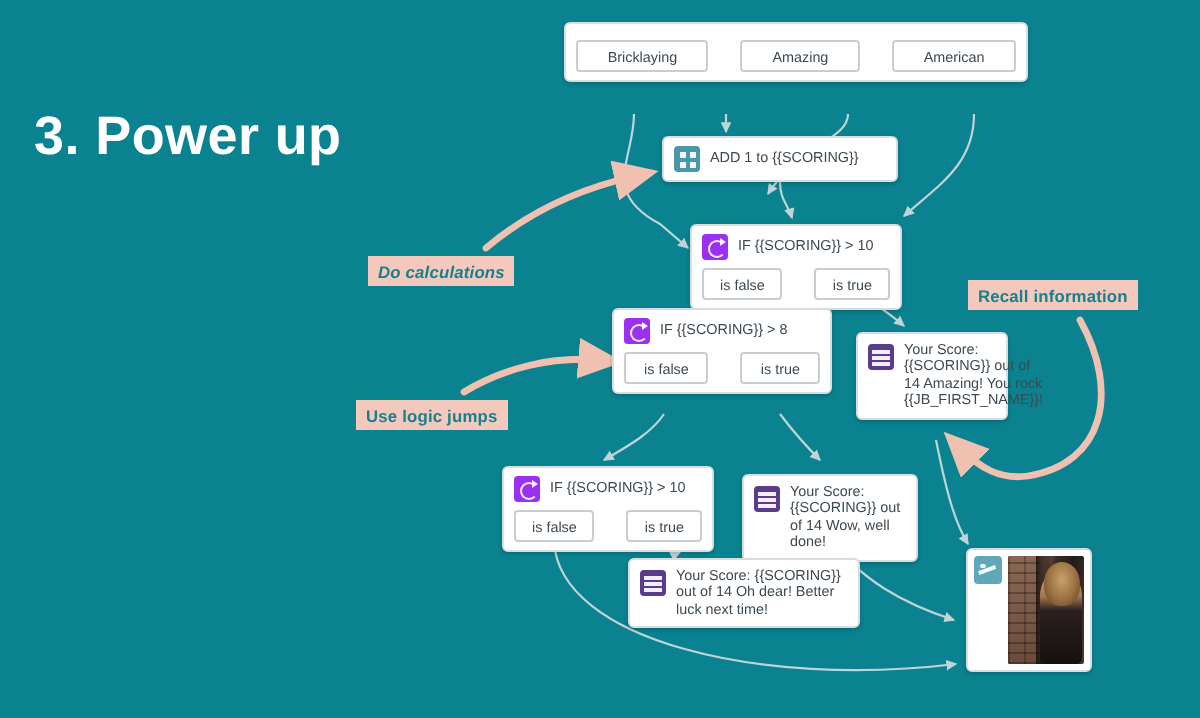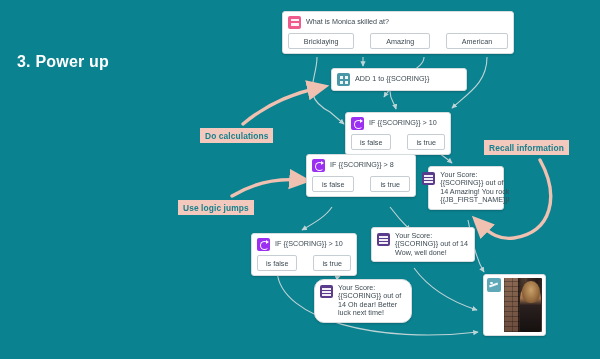--- a/index.html
+++ b/index.html
@@ -27,21 +27,21 @@
     height: 359px;
     pointer-events: none;
   }
 
   
   .slide-title {
     position: absolute;
     left: 17px;
     top: 53px;
     color: #ffffff;
-    font-size: 16px;
+    font-size: 27px;
     font-weight: bold;
     letter-spacing: 0.2px;
     white-space: nowrap;
   }
 
   
   .block {
     position: absolute;
     background: #ffffff;
     border: 1px solid #d8dde0;
@@ -106,40 +106,40 @@
     background: #ffffff;
     text-align: center;
     font-size: 7.2px;
     color: #3d4a52;
     padding: 2.5px 4px;
     white-space: nowrap;
   }
 
   
   #block-question { left: 282px; top: 11px; width: 232px; }
-  #block-add      { left: 331px; top: 68px; width: 136px; }
+  #block-add      { left: 331px; top: 68px; width: 118px; }
   #block-if10-a   { left: 345px; top: 112px; width: 106px; }
   #block-if8      { left: 306px; top: 154px; width: 110px; }
   #block-if10-b   { left: 251px; top: 233px; width: 106px; }
   #block-score-amazing { left: 428px; top: 166px; width: 76px; }
-  #block-score-wow     { left: 371px; top: 227px; width: 104px; }
-  #block-score-ohdear  { left: 314px; top: 279px; width: 98px; border-radius: 10px; }
+  #block-score-wow     { left: 371px; top: 237px; width: 88px; }
+  #block-score-ohdear  { left: 314px; top: 279px; width: 116px; }
 
   
   .annot {
     position: absolute;
     background: #f3c9bd;
     color: #17808d;
     font-size: 8.4px;
     font-weight: bold;
     padding: 2.5px 5px;
     white-space: nowrap;
     letter-spacing: 0.1px;
   }
-  #annot-calc   { left: 200px; top: 128px; }
+  #annot-calc   { left: 184px; top: 128px; font-style: italic; }
   #annot-logic  { left: 178px; top: 200px; }
   #annot-recall { left: 484px; top: 140px; }
 
   
   #block-video {
     position: absolute;
     left: 483px;
     top: 274px;
     width: 63px;
     height: 62px;
@@ -235,24 +235,20 @@
     <g fill="none" stroke="#f0c0b0" stroke-width="3.4" stroke-linecap="round" marker-end="url(#ah-pink)">
       <path d="M243,124 C262,108 286,95 318,88"></path>
       <path d="M232,196 C252,184 276,178 300,180"></path>
       <path d="M540,160 C560,196 552,232 514,238 C500,240 490,234 480,224"></path>
     </g>
   </svg>
 
   <div class="slide-title">3. Power up</div>
 
   <div class="block" id="block-question">
-    <div class="block-head">
-      <span class="blk-icon icon-q" style="background:#ef5b8c;"></span>
-      <span class="blk-text">What is Monica skilled at?</span>
-    </div>
     <div class="opt-row">
       <div class="opt">Bricklaying</div>
       <div class="opt">Amazing</div>
       <div class="opt">American</div>
     </div>
   </div>
 
   <div class="block" id="block-add">
     <div class="block-head">
       <span class="blk-icon icon-add" style="background:#4a97a8;"></span>
@@ -287,21 +283,21 @@
       <span class="blk-icon icon-if" style="background:#9b2ff2;"></span>
       <span class="blk-text">IF {{SCORING}} &gt; 10</span>
     </div>
     <div class="opt-row">
       <div class="opt">is false</div>
       <div class="opt">is true</div>
     </div>
   </div>
 
   <div class="block" id="block-score-amazing">
-    <div class="block-head" style="align-items:flex-start;justify-content:center;">
+    <div class="block-head" style="align-items:flex-start;">
       <span class="blk-icon icon-score" style="background:#5b3b8c;margin-top:1px;"></span>
       <span class="blk-text blk-text-wrap">Your Score: {{SCORING}} out of 14 Amazing! You rock {{JB_FIRST_NAME}}!</span>
     </div>
   </div>
 
   <div class="block" id="block-score-wow">
     <div class="block-head" style="align-items:flex-start;">
       <span class="blk-icon icon-score" style="background:#5b3b8c;margin-top:1px;"></span>
       <span class="blk-text blk-text-wrap">Your Score: {{SCORING}} out of 14 Wow, well done!</span>
     </div>

